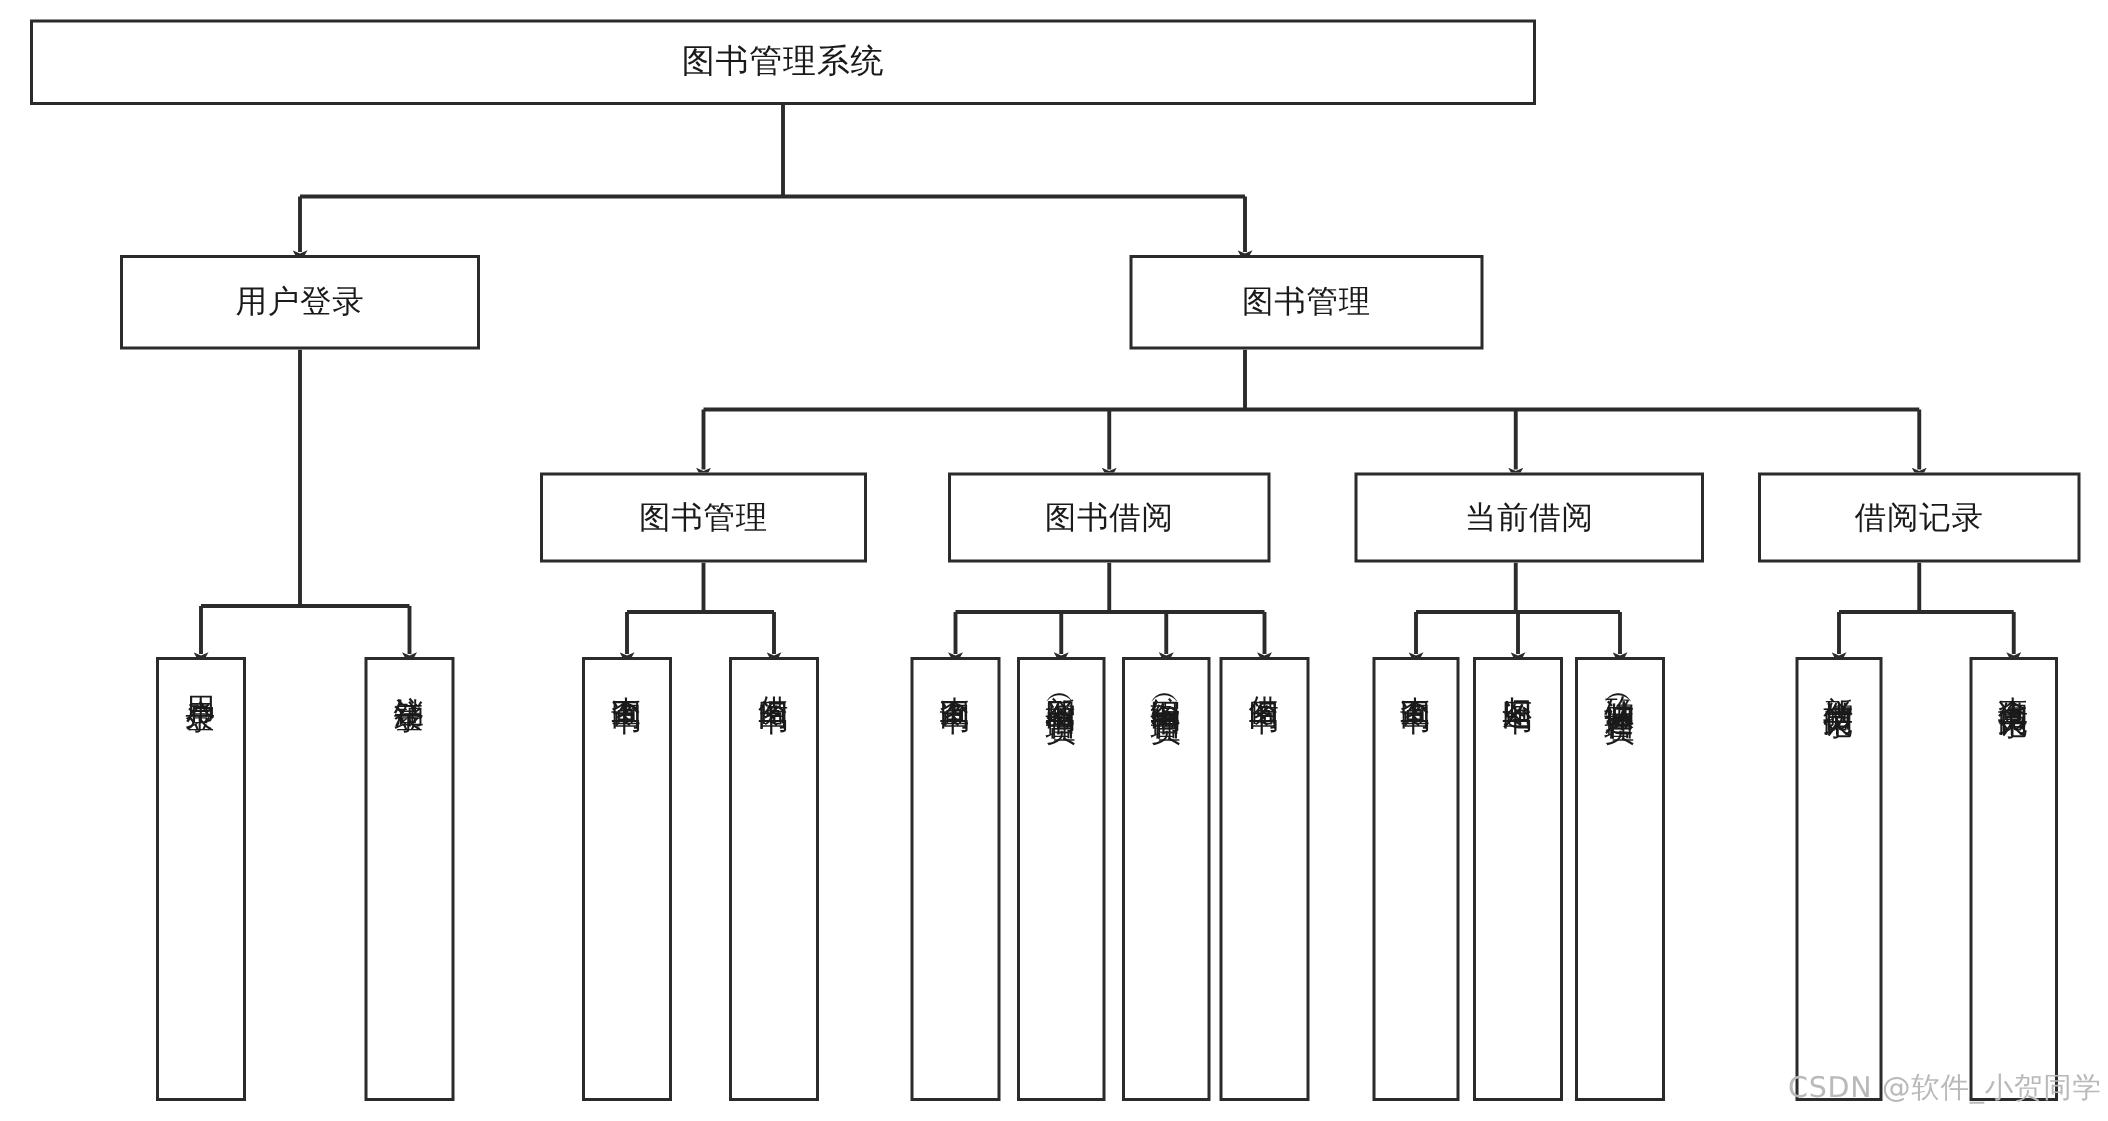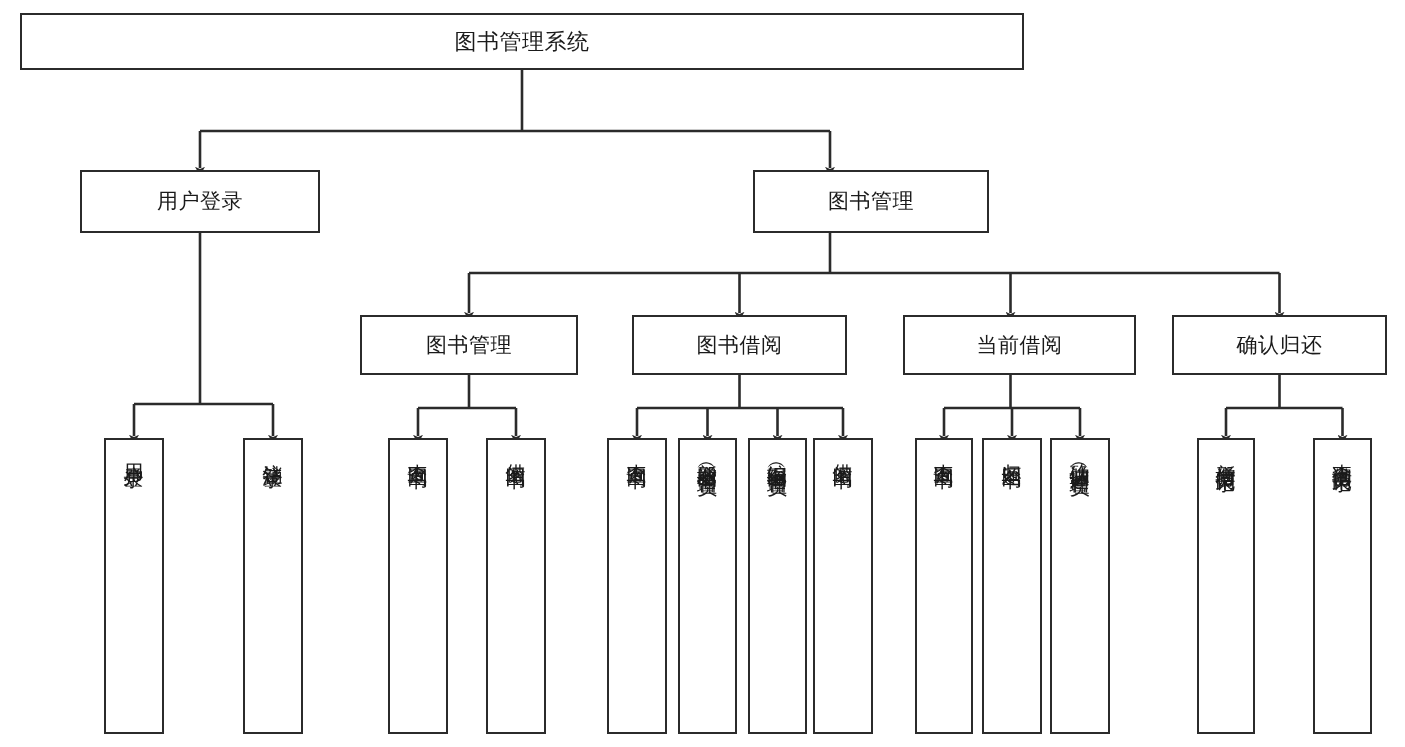--- a/index.html
+++ b/index.html
@@ -136,21 +136,21 @@
       <div class="node horiz" style="left: 360px; top: 315px; width: 218px; height: 60px;">
         <span class="node-label">图书管理</span>
       </div>
       <div class="node horiz" style="left: 632px; top: 315px; width: 215px; height: 60px;">
         <span class="node-label">图书借阅</span>
       </div>
       <div class="node horiz" style="left: 903px; top: 315px; width: 233px; height: 60px;">
         <span class="node-label">当前借阅</span>
       </div>
       <div class="node horiz" style="left: 1172px; top: 315px; width: 215px; height: 60px;">
-        <span class="node-label">确认归还</span>
+        <span class="node-label">借阅记录</span>
       </div>
       <div class="node vert" style="left: 104px; top: 438px; width: 60px; height: 296px;">
         <span class="node-label">用户登录</span>
       </div>
       <div class="node vert" style="left: 243px; top: 438px; width: 60px; height: 296px;">
         <span class="node-label">注销登录</span>
       </div>
       <div class="node vert" style="left: 388px; top: 438px; width: 60px; height: 296px;">
         <span class="node-label">查询图书</span>
       </div>
@@ -179,14 +179,15 @@
         <span class="node-label">确认归还（管理员）</span>
       </div>
       <div class="node vert tall-text" style="left: 1197px; top: 438px; width: 58px; height: 296px;">
         <span class="node-label">新增借阅记录</span>
       </div>
       <div class="node vert tall-text" style="left: 1313px; top: 438px; width: 59px; height: 296px;">
         <span class="node-label">查询借阅记录</span>
       </div>
     </div>
 
+  <div class="watermark" style="left:1192px; top:712px;">CSDN @软件_小贺同学</div>
 
 </div>
 
 </body></html>

